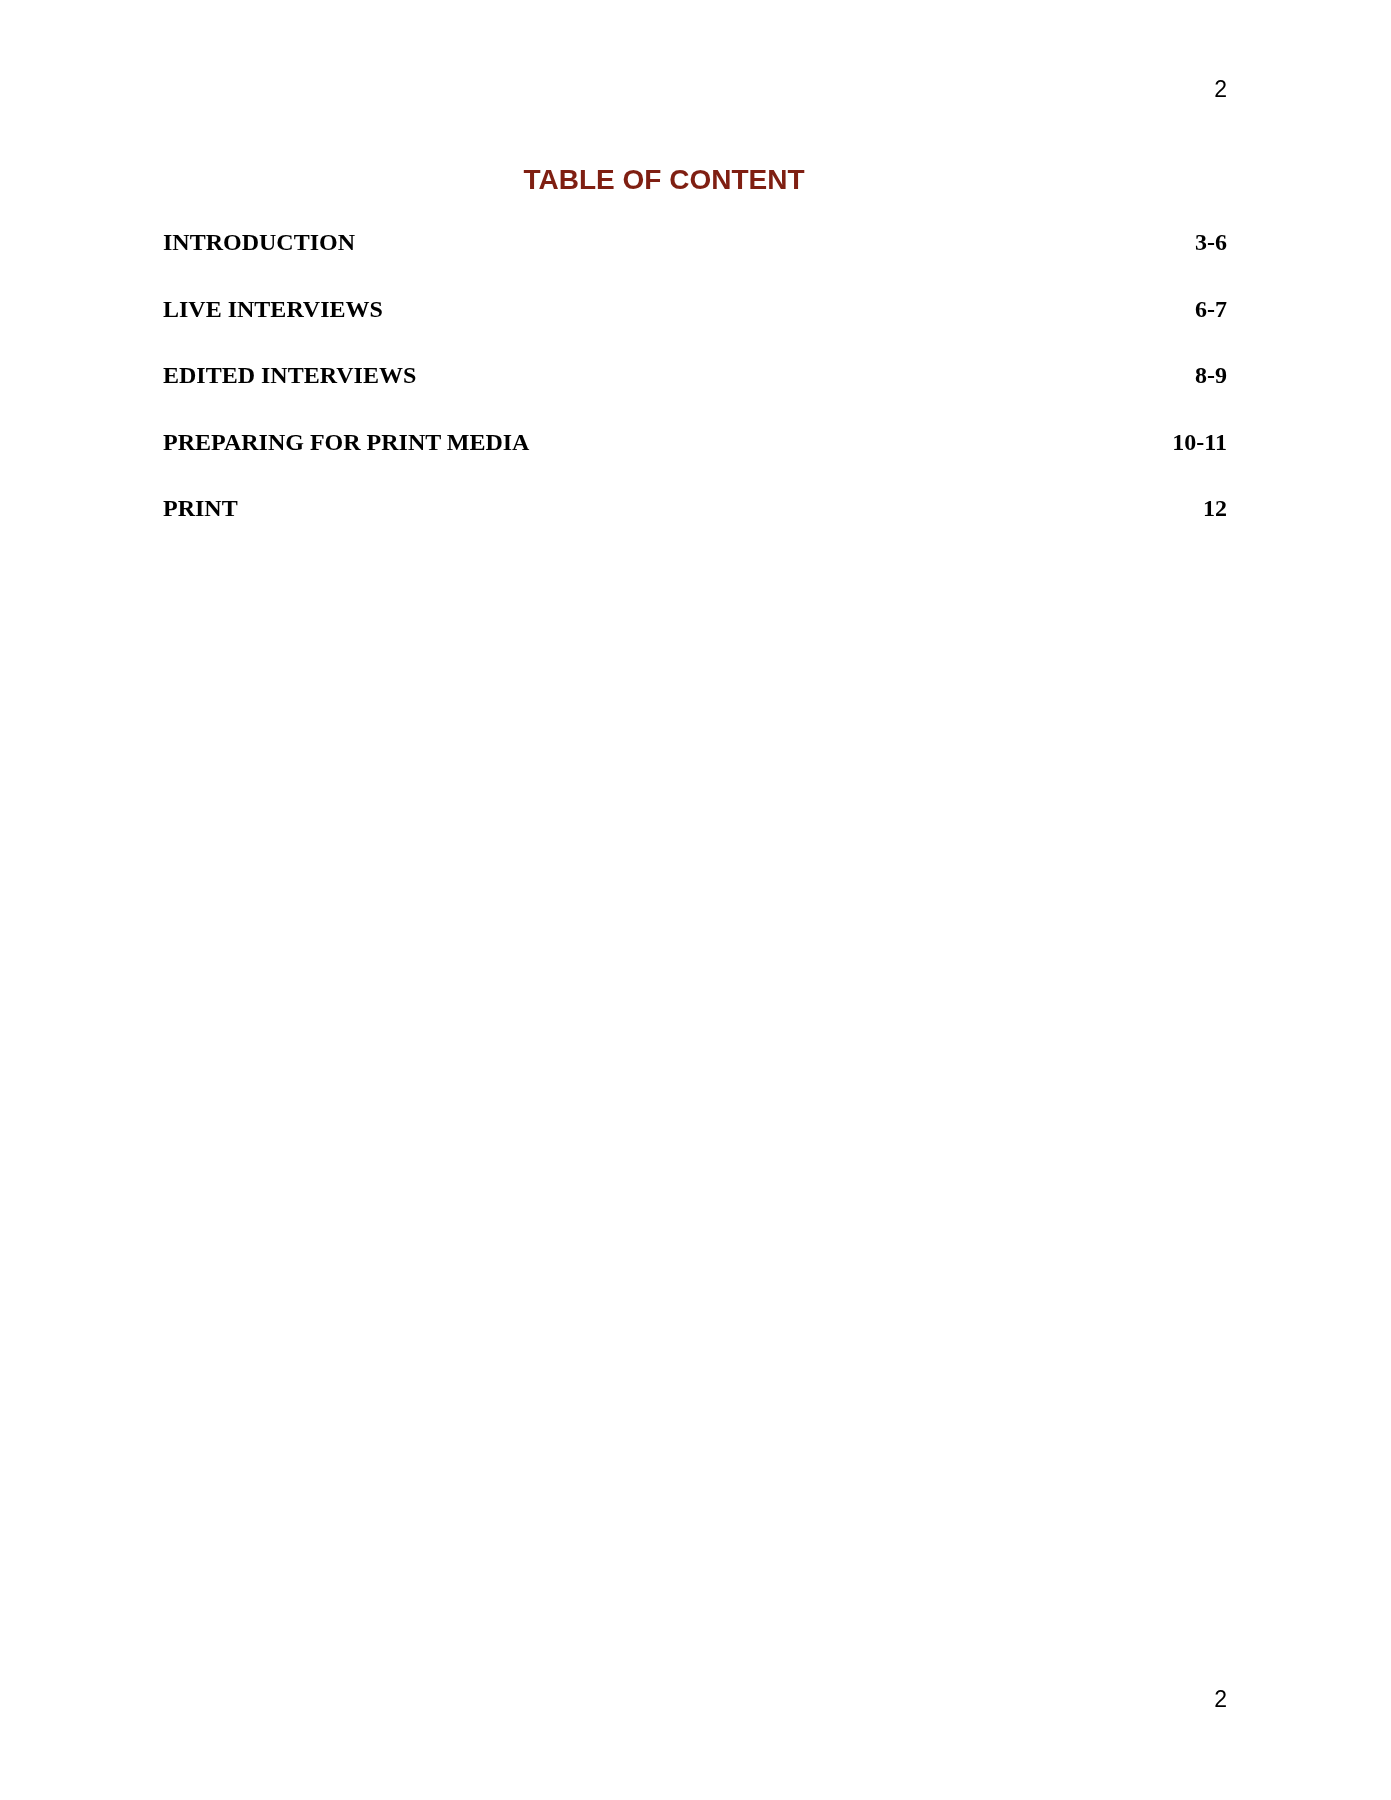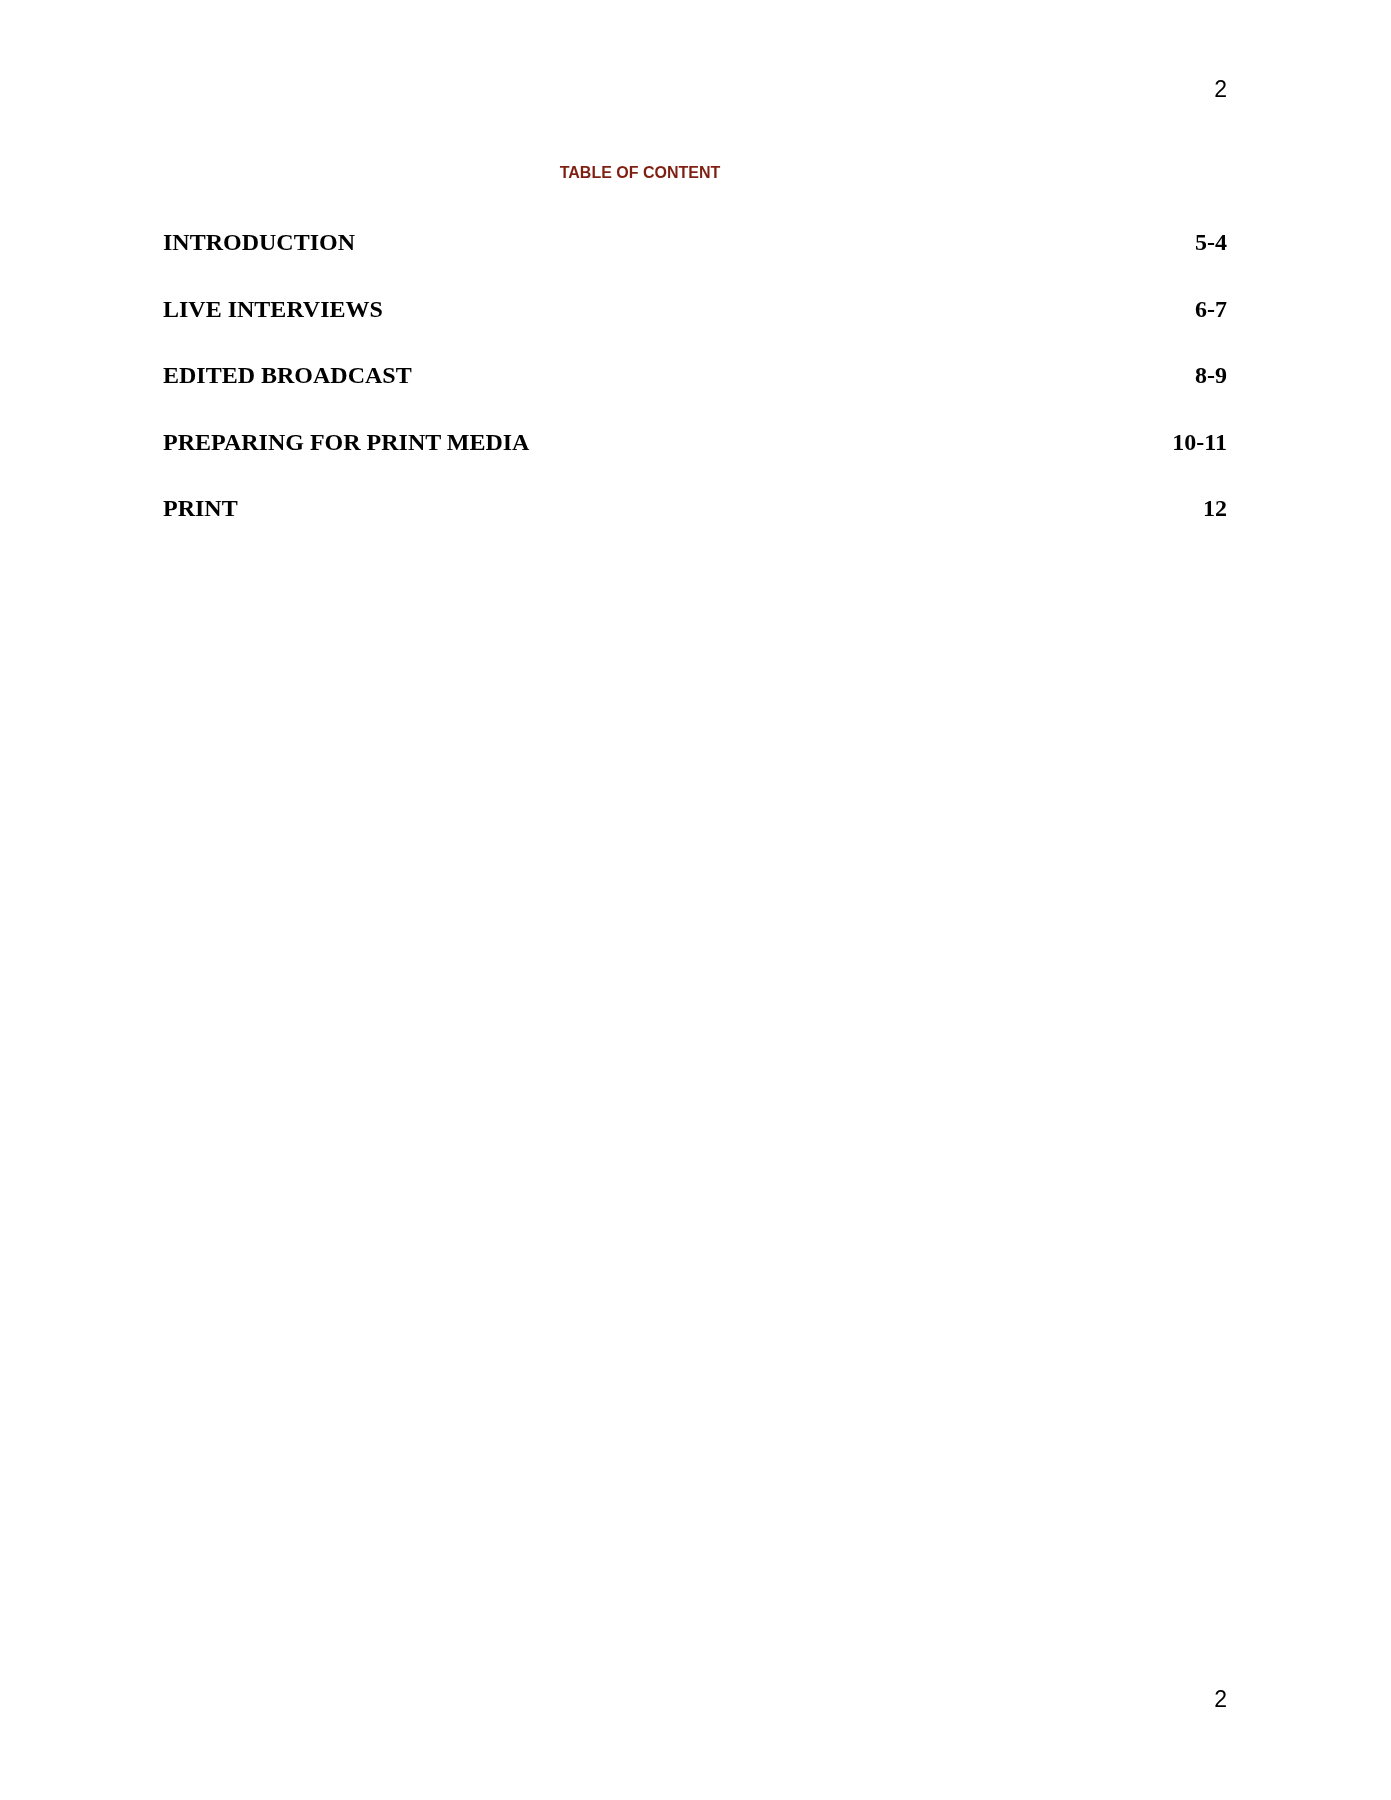--- a/index.html
+++ b/index.html
@@ -2,47 +2,47 @@
 <html><head>
 <meta charset="utf-8">
 <style>
   html, body { margin: 0; padding: 0; background: #ffffff; }
   body { width: 1391px; height: 1800px; position: relative; overflow: hidden;
          font-family: "Liberation Sans", sans-serif; color: #000; }
   .page-num { position: absolute; right: 164px; font-size: 23px; line-height: 1; }
   .page-num.top { top: 78px; }
   .page-num.bottom { top: 1688px; }
   .toc-title { position: absolute; left: 0; width: 1280px; top: 163px; text-align: center;
-               font-size: 16px; font-weight: bold; color: #7f1f12; text-decoration: underline;
-               text-decoration-thickness: 2px; text-underline-offset: 3px; line-height: 1.2; }
+               font-size: 28px; font-weight: bold; color: #7f1f12; text-decoration: underline;
+               text-decoration-thickness: 2px; text-underline-offset: 3px; line-height: 1.2; padding-left: 24px; }
   .toc-title span { display: inline-block; }
   .toc-list { position: absolute; left: 163px; right: 164px; top: 228px; margin: 0; padding: 0; list-style: none; }
   .toc-row { display: flex; justify-content: space-between; align-items: baseline;
              height: 66.5px; font-size: 24px; font-weight: bold; line-height: 28px; font-family: Liberation Serif, serif; }
 </style>
 </head>
 <body>
 
 <div class="page-num top">2</div>
 
 <div class="toc-title">
   <span>TABLE OF CONTENT</span>
 </div>
 
 <ul class="toc-list">
   <li class="toc-row">
     <span>INTRODUCTION</span>
-    <span>5-4</span>
+    <span>3-6</span>
   </li>
   <li class="toc-row">
     <span>LIVE INTERVIEWS</span>
     <span>6-7</span>
   </li>
   <li class="toc-row">
-    <span>EDITED BROADCAST</span>
+    <span>EDITED INTERVIEWS</span>
     <span>8-9</span>
   </li>
   <li class="toc-row">
     <span>PREPARING FOR PRINT MEDIA</span>
     <span>10-11</span>
   </li>
   <li class="toc-row">
     <span>PRINT</span>
     <span>12</span>
   </li>

